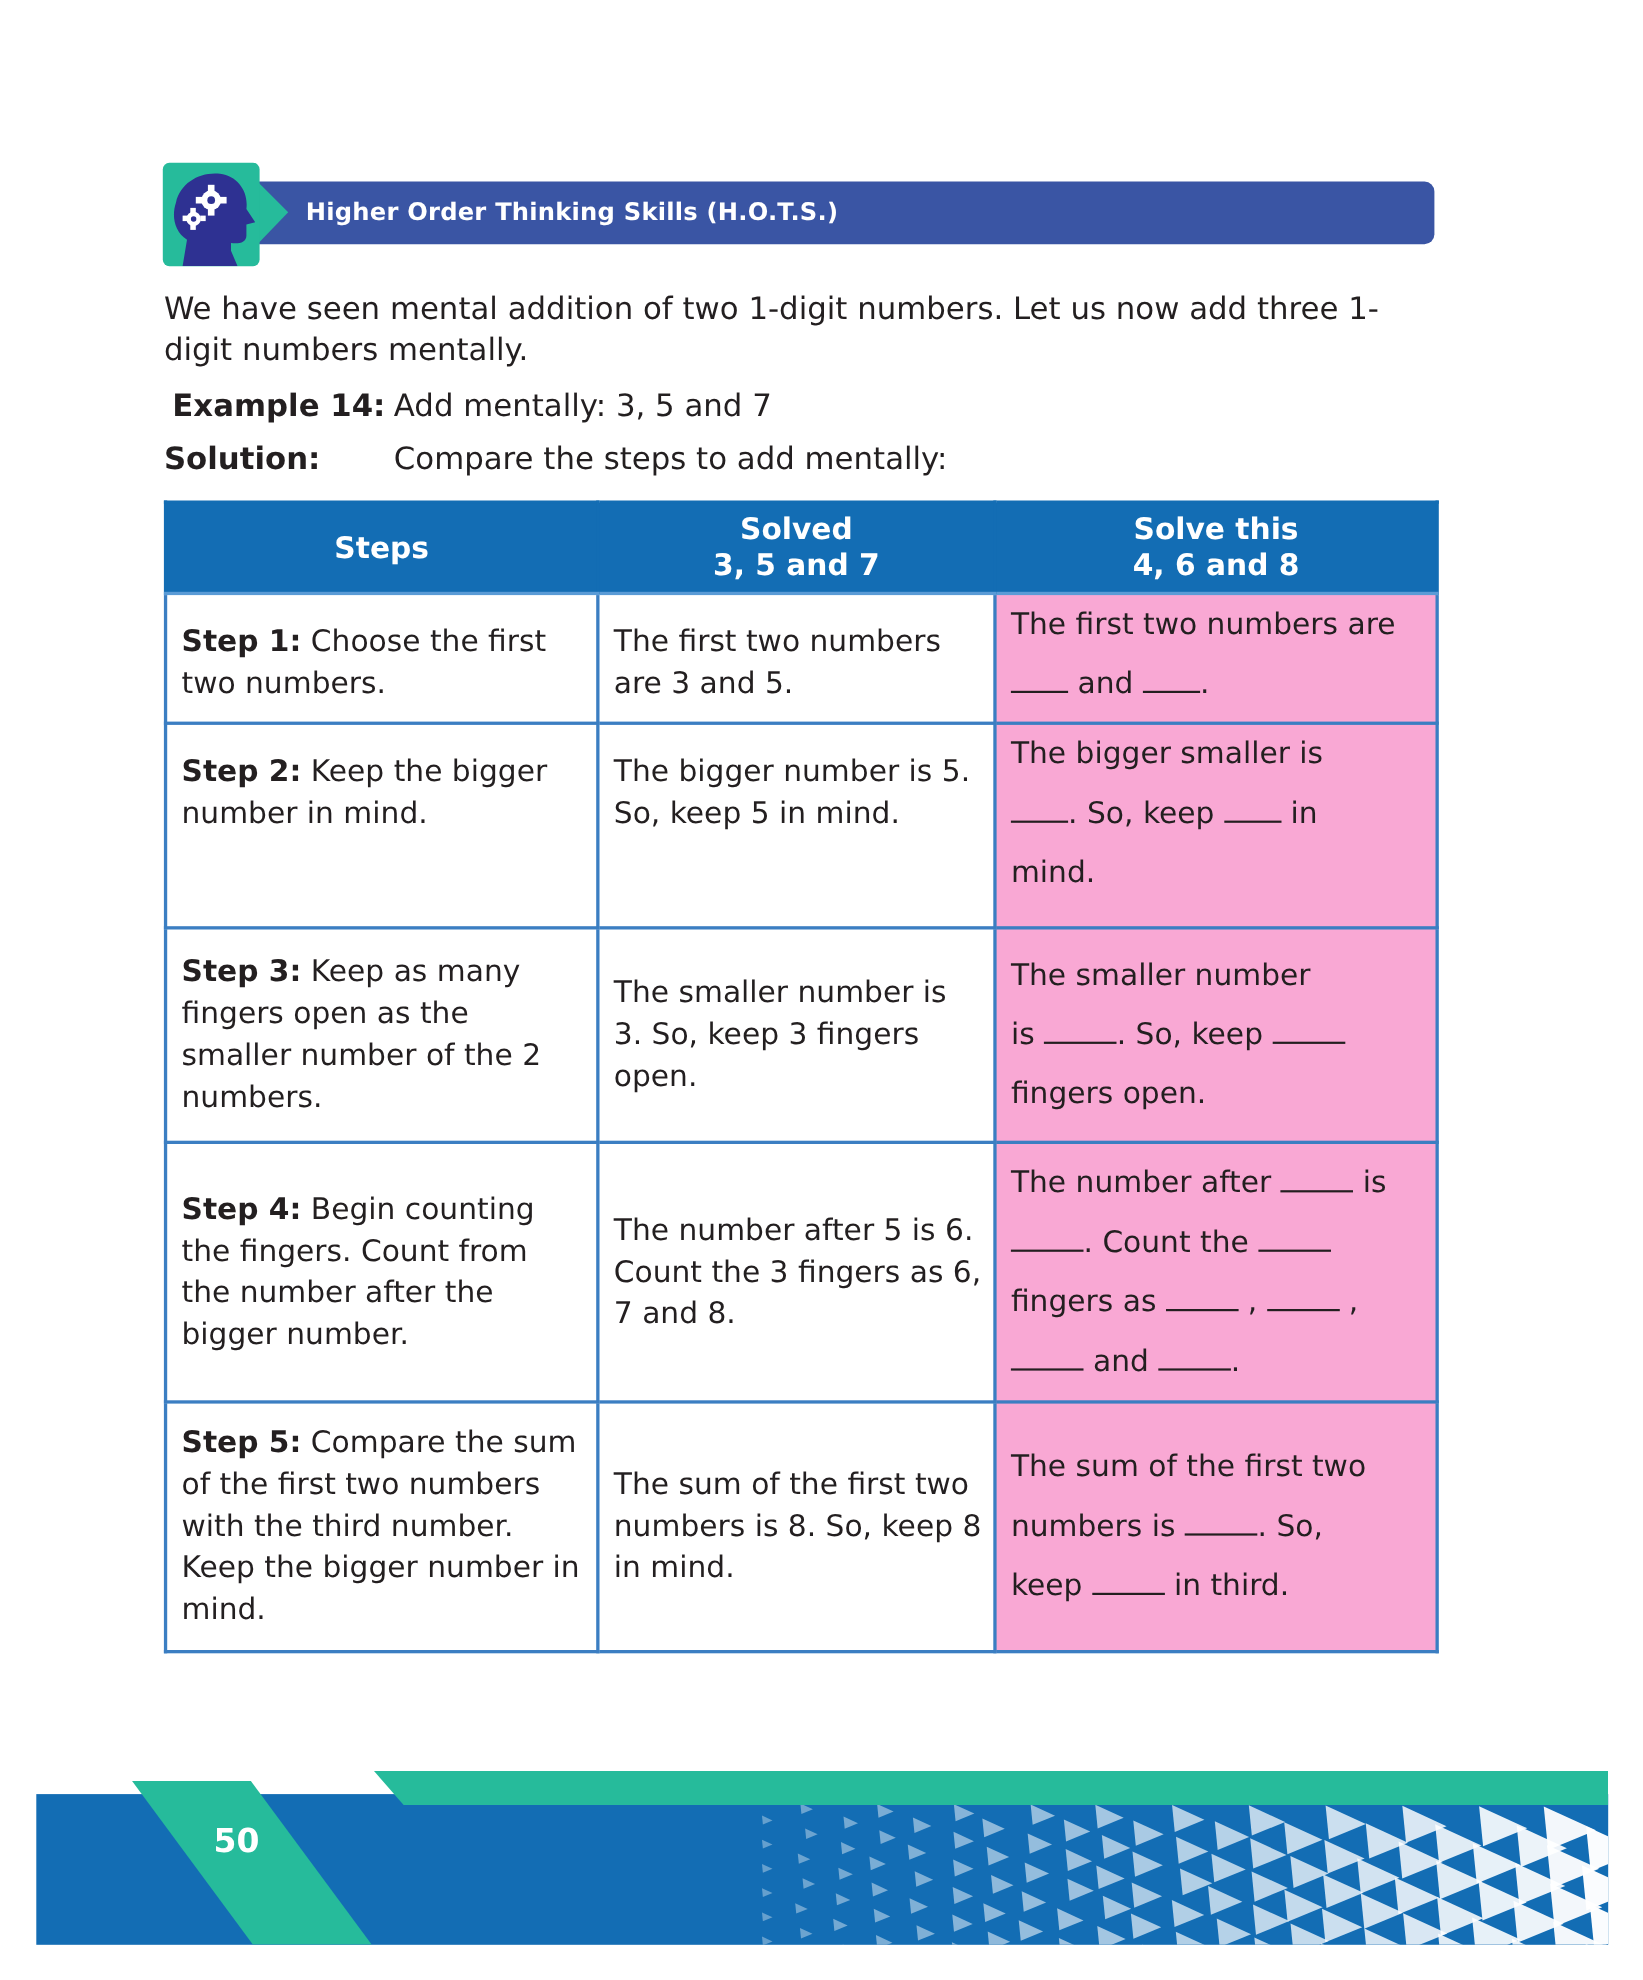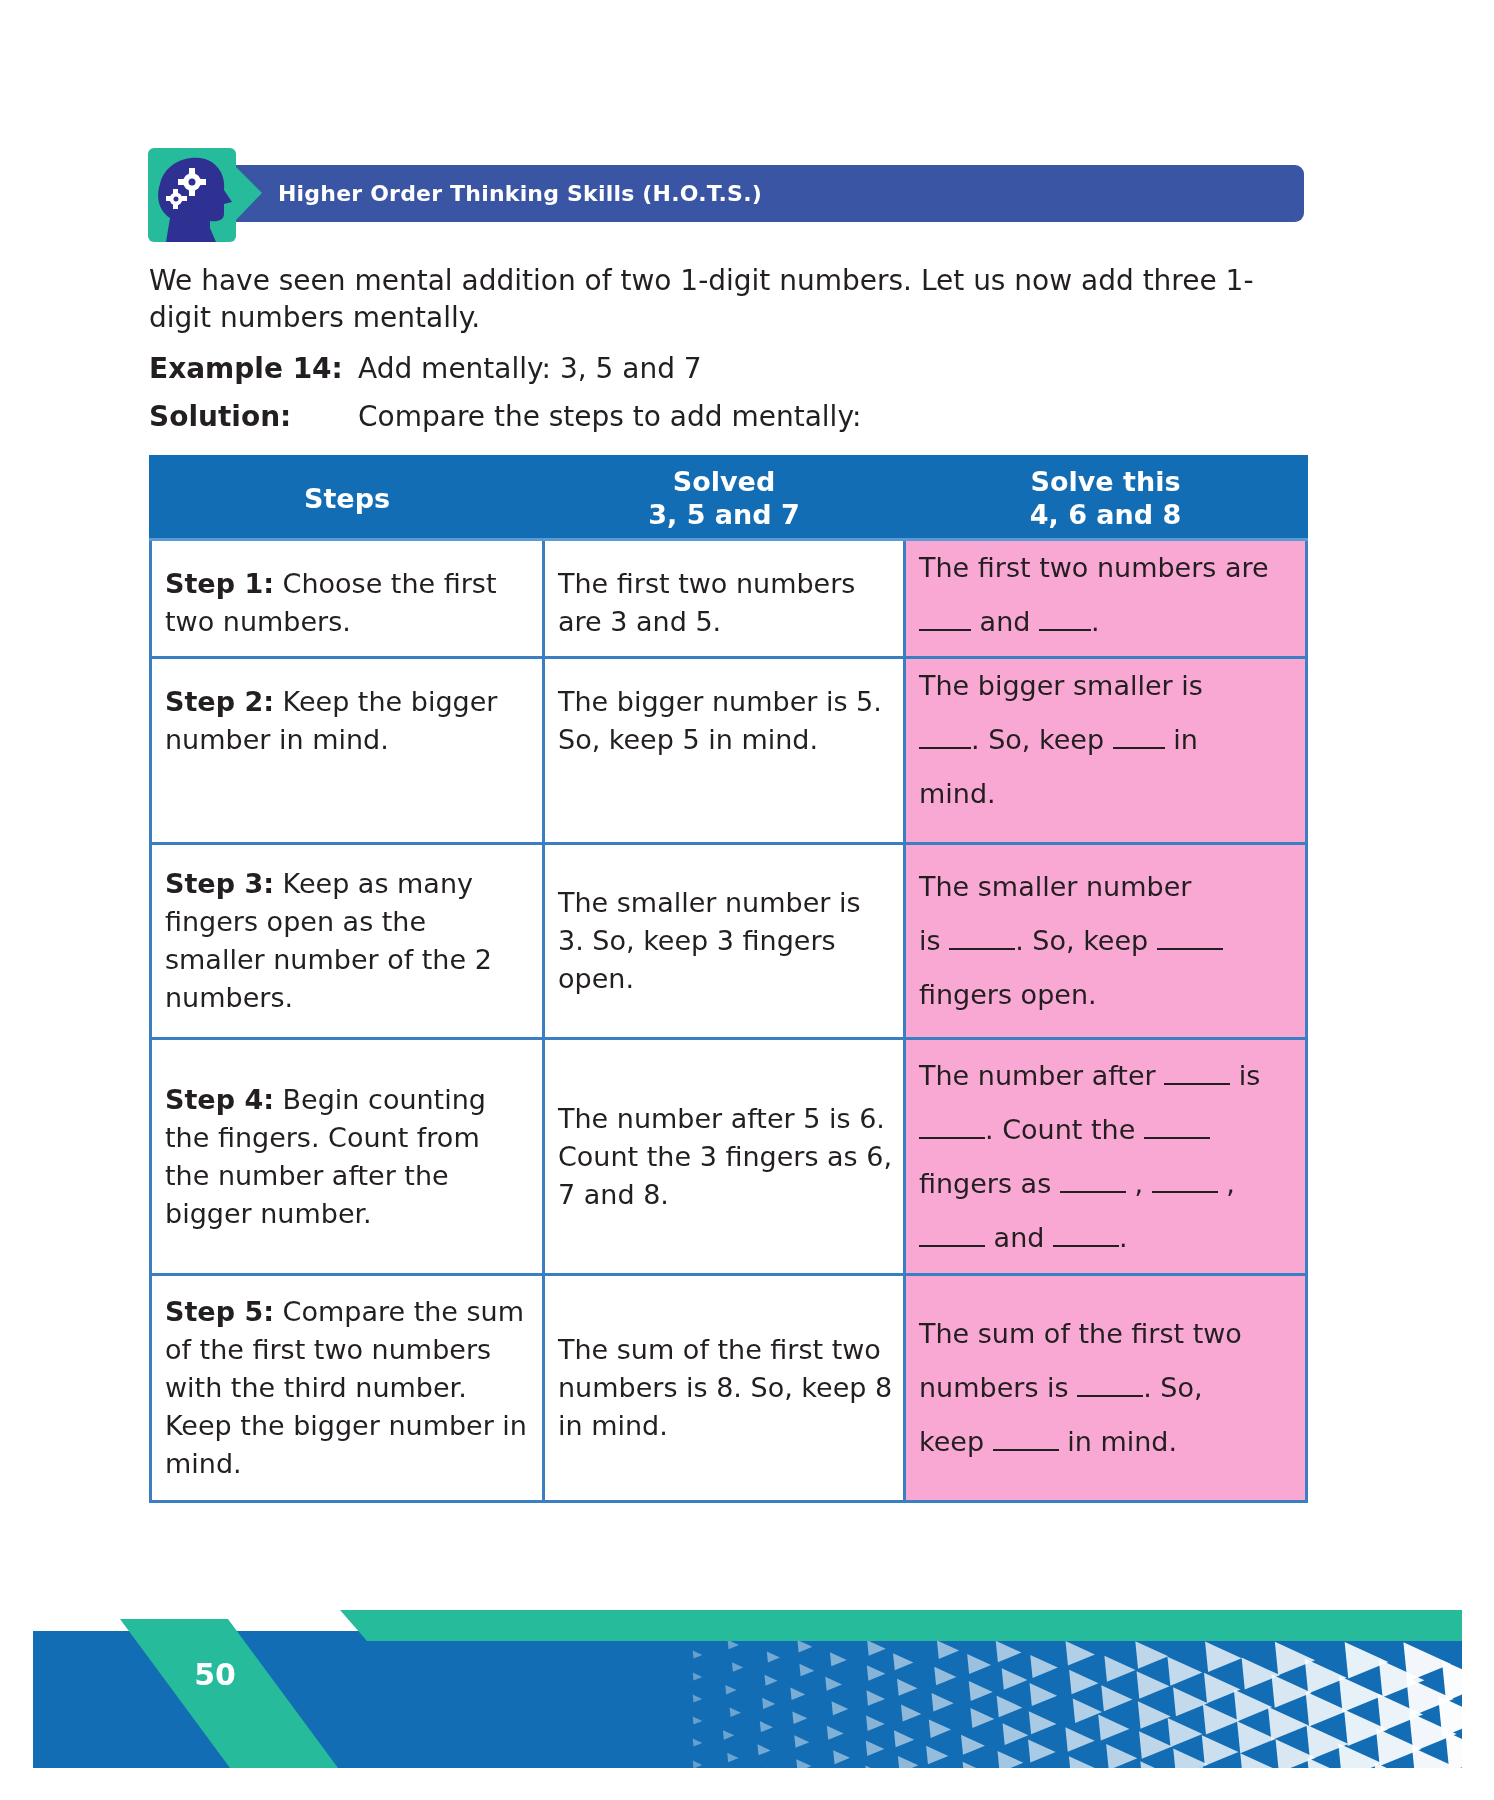--- a/index.html
+++ b/index.html
@@ -15,21 +15,21 @@
                 border-left:28px solid #26bb9b; }
   .hots-icon { position:absolute; left:0; top:0; width:88px; height:94px; background:#26bb9b;
                border-radius:6px; overflow:hidden; }
   .hots-title { position:absolute; left:130px; top:17px; height:57px; line-height:57px;
                 color:#ffffff; font-weight:bold; font-size:22px; letter-spacing:0.2px; white-space:nowrap; }
 
   
   .intro { position:absolute; left:149px; top:262px; width:1160px; font-size:28px; line-height:37px; margin:0; }
   .ex-row { position:absolute; left:149px; font-size:28px; white-space:nowrap; }
   .ex-label { display:inline-block; width:209px; font-weight:bold; }
-  .ex-row.ex1 { top:352px; }
+  .ex-row.ex1 { top:352px;text-align:center; }
   .ex-row.ex2 { top:400px; }
 
   
   .tbl { position:absolute; left:149px; top:455px; width:1156px; height:1045px;
          border-collapse:collapse; table-layout:fixed; }
   .tbl th, .tbl td { border:3px solid #3b7ec2; font-size:27px; vertical-align:top; padding:0; }
   .tbl th { background:#136db4; color:#ffffff; font-weight:bold; text-align:center; vertical-align:middle;
             line-height:33px; border-color:#136db4; border-bottom-color:#5a9bd6; border-right-color:#136db4; }
   .tbl td { line-height:38px; }
   .tbl td .cell { padding:24px 10px 0 13px; }
@@ -167,21 +167,21 @@
         <td class="mid">
           <div class="cell"><span class="step-label">Step 5:</span><span> Compare the sum of the first two numbers with the third number. Keep the bigger number in mind.</span></div>
         </td>
         <td class="mid">
           <div class="cell">The sum of the first two numbers is 8. So, keep 8 in mind.</div>
         </td>
         <td class="col3 mid">
           <div class="cell">
             <div><span>The sum of the first two</span></div>
             <div><span>numbers is </span><span class="blank" style="width: 66px;"></span><span>. So,</span></div>
-            <div><span>keep </span><span class="blank" style="width: 66px;"></span><span> in mind.</span></div>
+            <div><span>keep </span><span class="blank" style="width: 66px;"></span><span> in third.</span></div>
           </div>
         </td>
       </tr>
     </tbody>
 </table>
 
 <div class="footer">
   <div class="foot-band">
     <svg class="tri-svg" id="tri" width="1429" height="137">
         <polygon points="659.7058823529411,19.529411764705866 669.3058823529411,23.92941176470587 660.5058823529411,27.529411764705866" fill="#ffffff" fill-opacity="0.35"></polygon>

